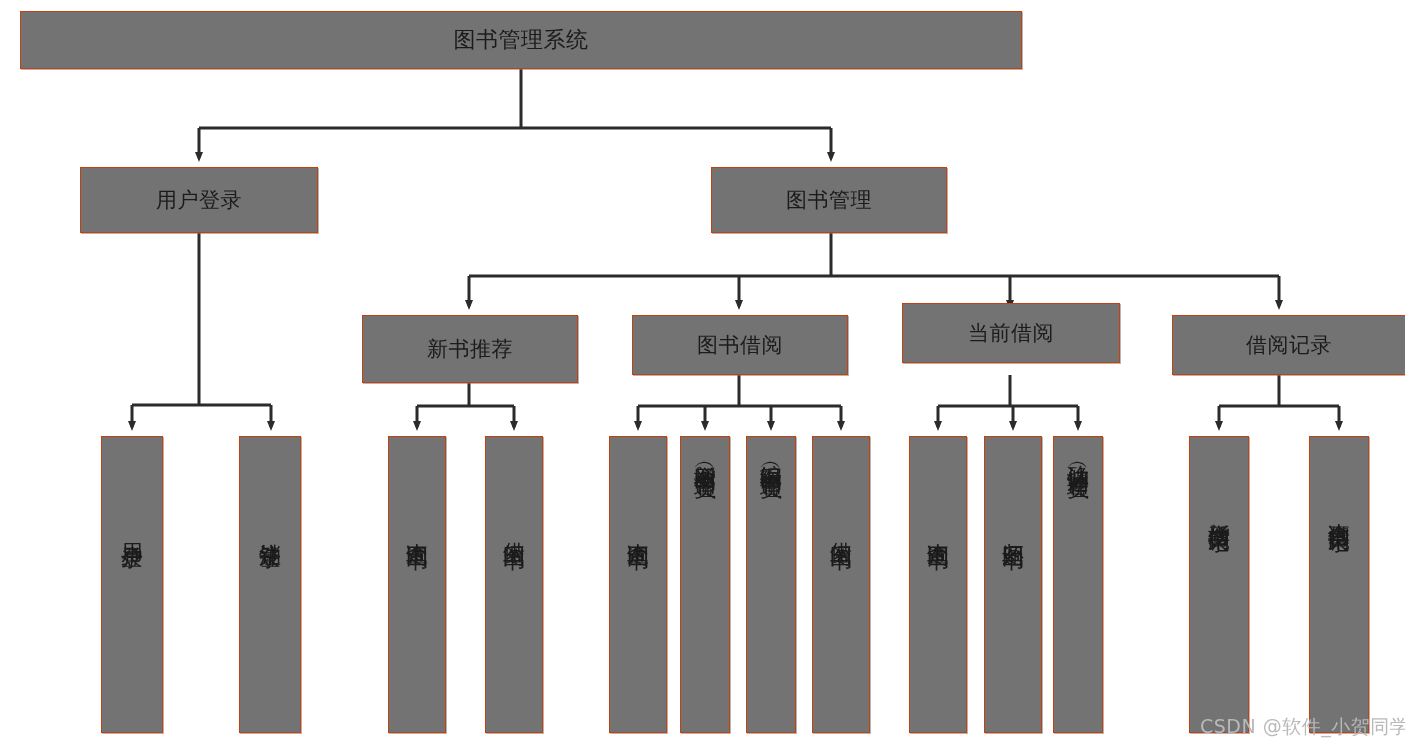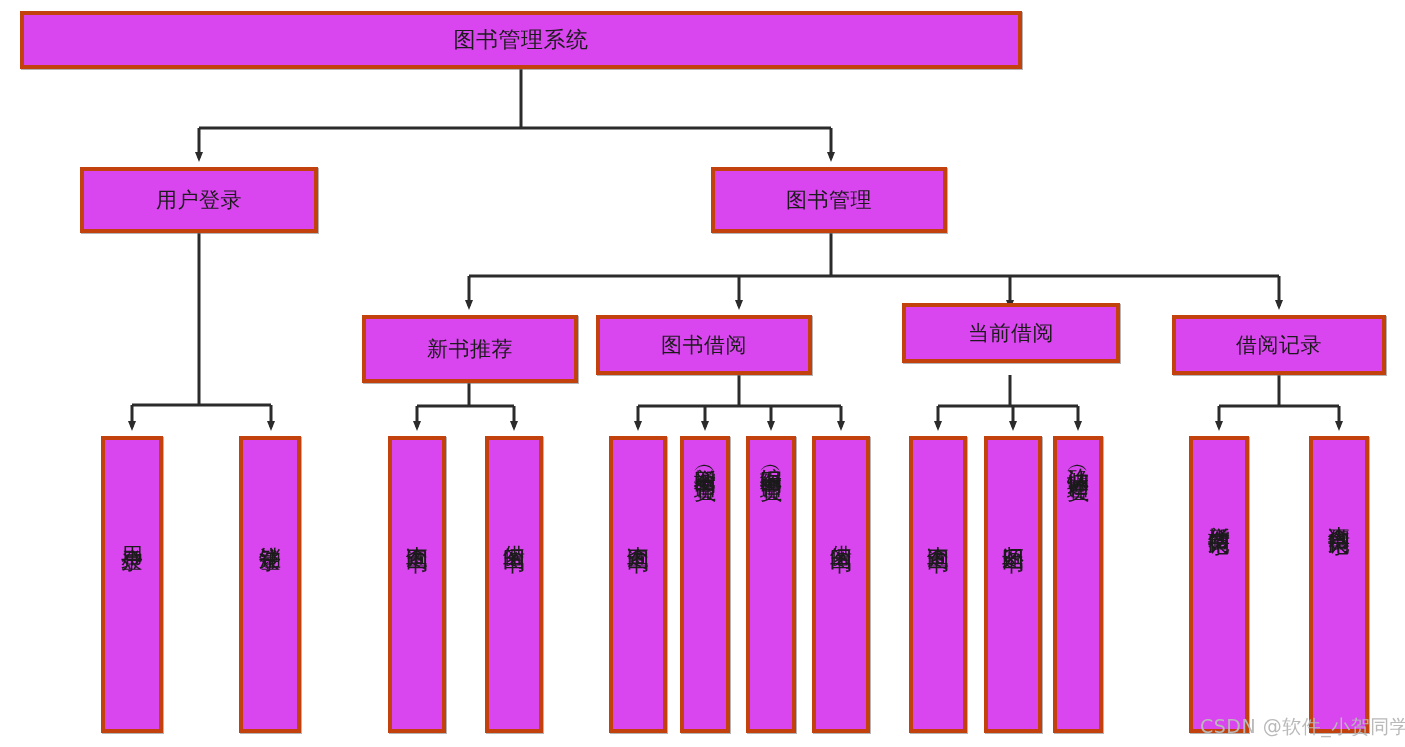--- a/index.html
+++ b/index.html
@@ -19,22 +19,22 @@
     position: absolute;
     left: 0;
     top: 0;
     width: 1405px;
     height: 747px;
     pointer-events: none;
   }
   .node {
     position: absolute;
     box-sizing: border-box;
-    border: 4px solid #c2410c;
-    background: #d946ef;
+    border: 1px solid #c2410c;
+    background: #737373;
     display: flex;
     align-items: center;
     justify-content: center;
     color: #1b1b1b;
     box-shadow: 1px 1px 0 rgba(120,120,120,0.55);
   }
   .node .label {
     display: block;
     text-align: center;
     letter-spacing: 0.5px;
@@ -142,27 +142,27 @@
   <div class="node horiz" style="left:80px; top:167px; width:238px; height:66px;">
     <span class="label">用户登录</span>
   </div>
   <div class="node horiz" style="left:711px; top:167px; width:236px; height:66px;">
     <span class="label">图书管理</span>
   </div>
 
   <div class="node horiz" style="left:362px; top:315px; width:216px; height:68px;">
     <span class="label">新书推荐</span>
   </div>
-  <div class="node horiz" style="left:596px; top:315px; width:216px; height:60px;">
+  <div class="node horiz" style="left:632px; top:315px; width:216px; height:60px;">
     <span class="label">图书借阅</span>
   </div>
   <div class="node horiz" style="left:902px; top:303px; width:218px; height:60px;">
     <span class="label">当前借阅</span>
   </div>
-  <div class="node horiz" style="left:1172px; top:315px; width:214px; height:60px;">
+  <div class="node horiz" style="left:1172px; top:315px; width:234px; height:60px;">
     <span class="label">借阅记录</span>
   </div>
 
   <div class="node leaf mid" style="left:101px; top:436px; width:62px; height:297px;">
     <span class="label">用户登录</span>
   </div>
   <div class="node leaf mid" style="left:239px; top:436px; width:62px; height:297px;">
     <span class="label">注销登录</span>
   </div>
   <div class="node leaf mid" style="left:388px; top:436px; width:58px; height:297px;">

